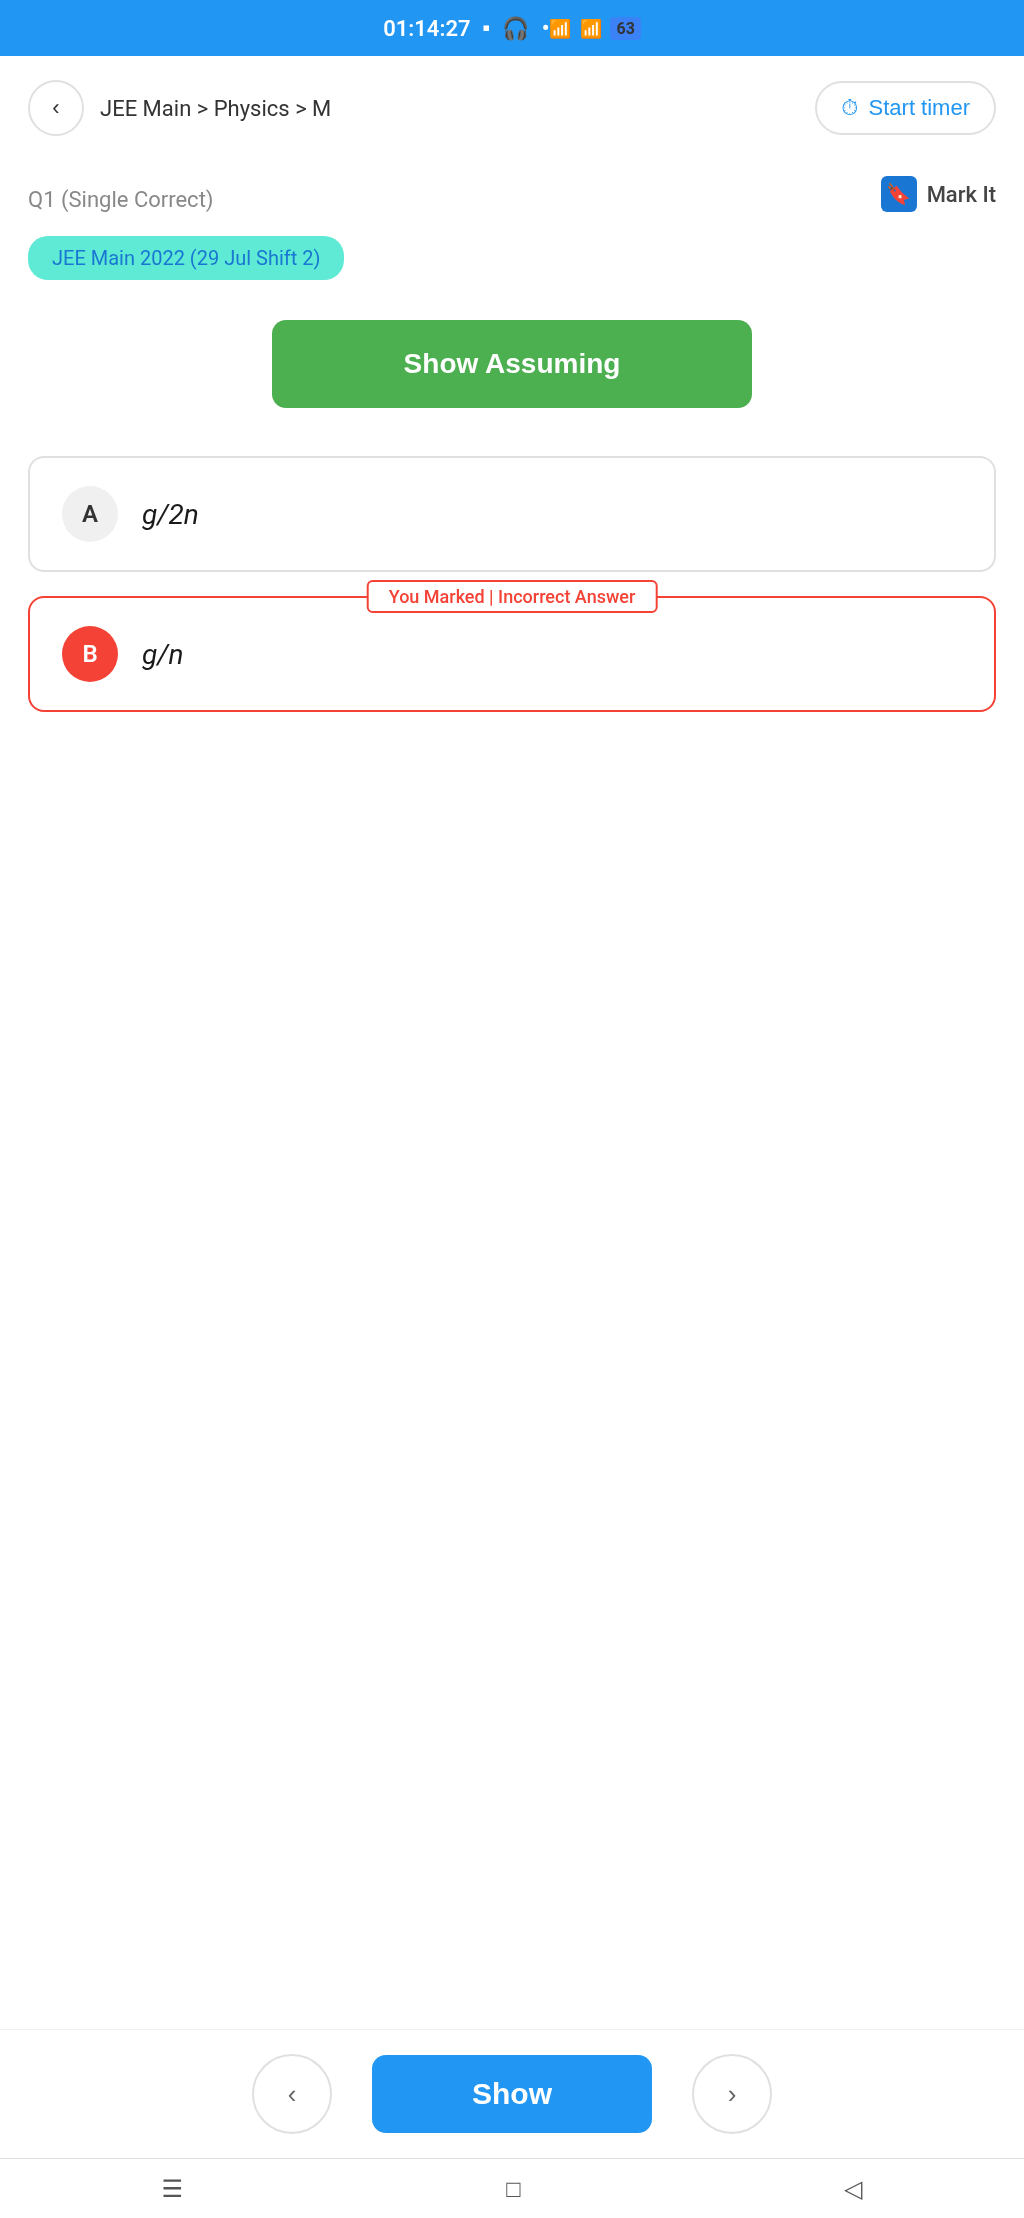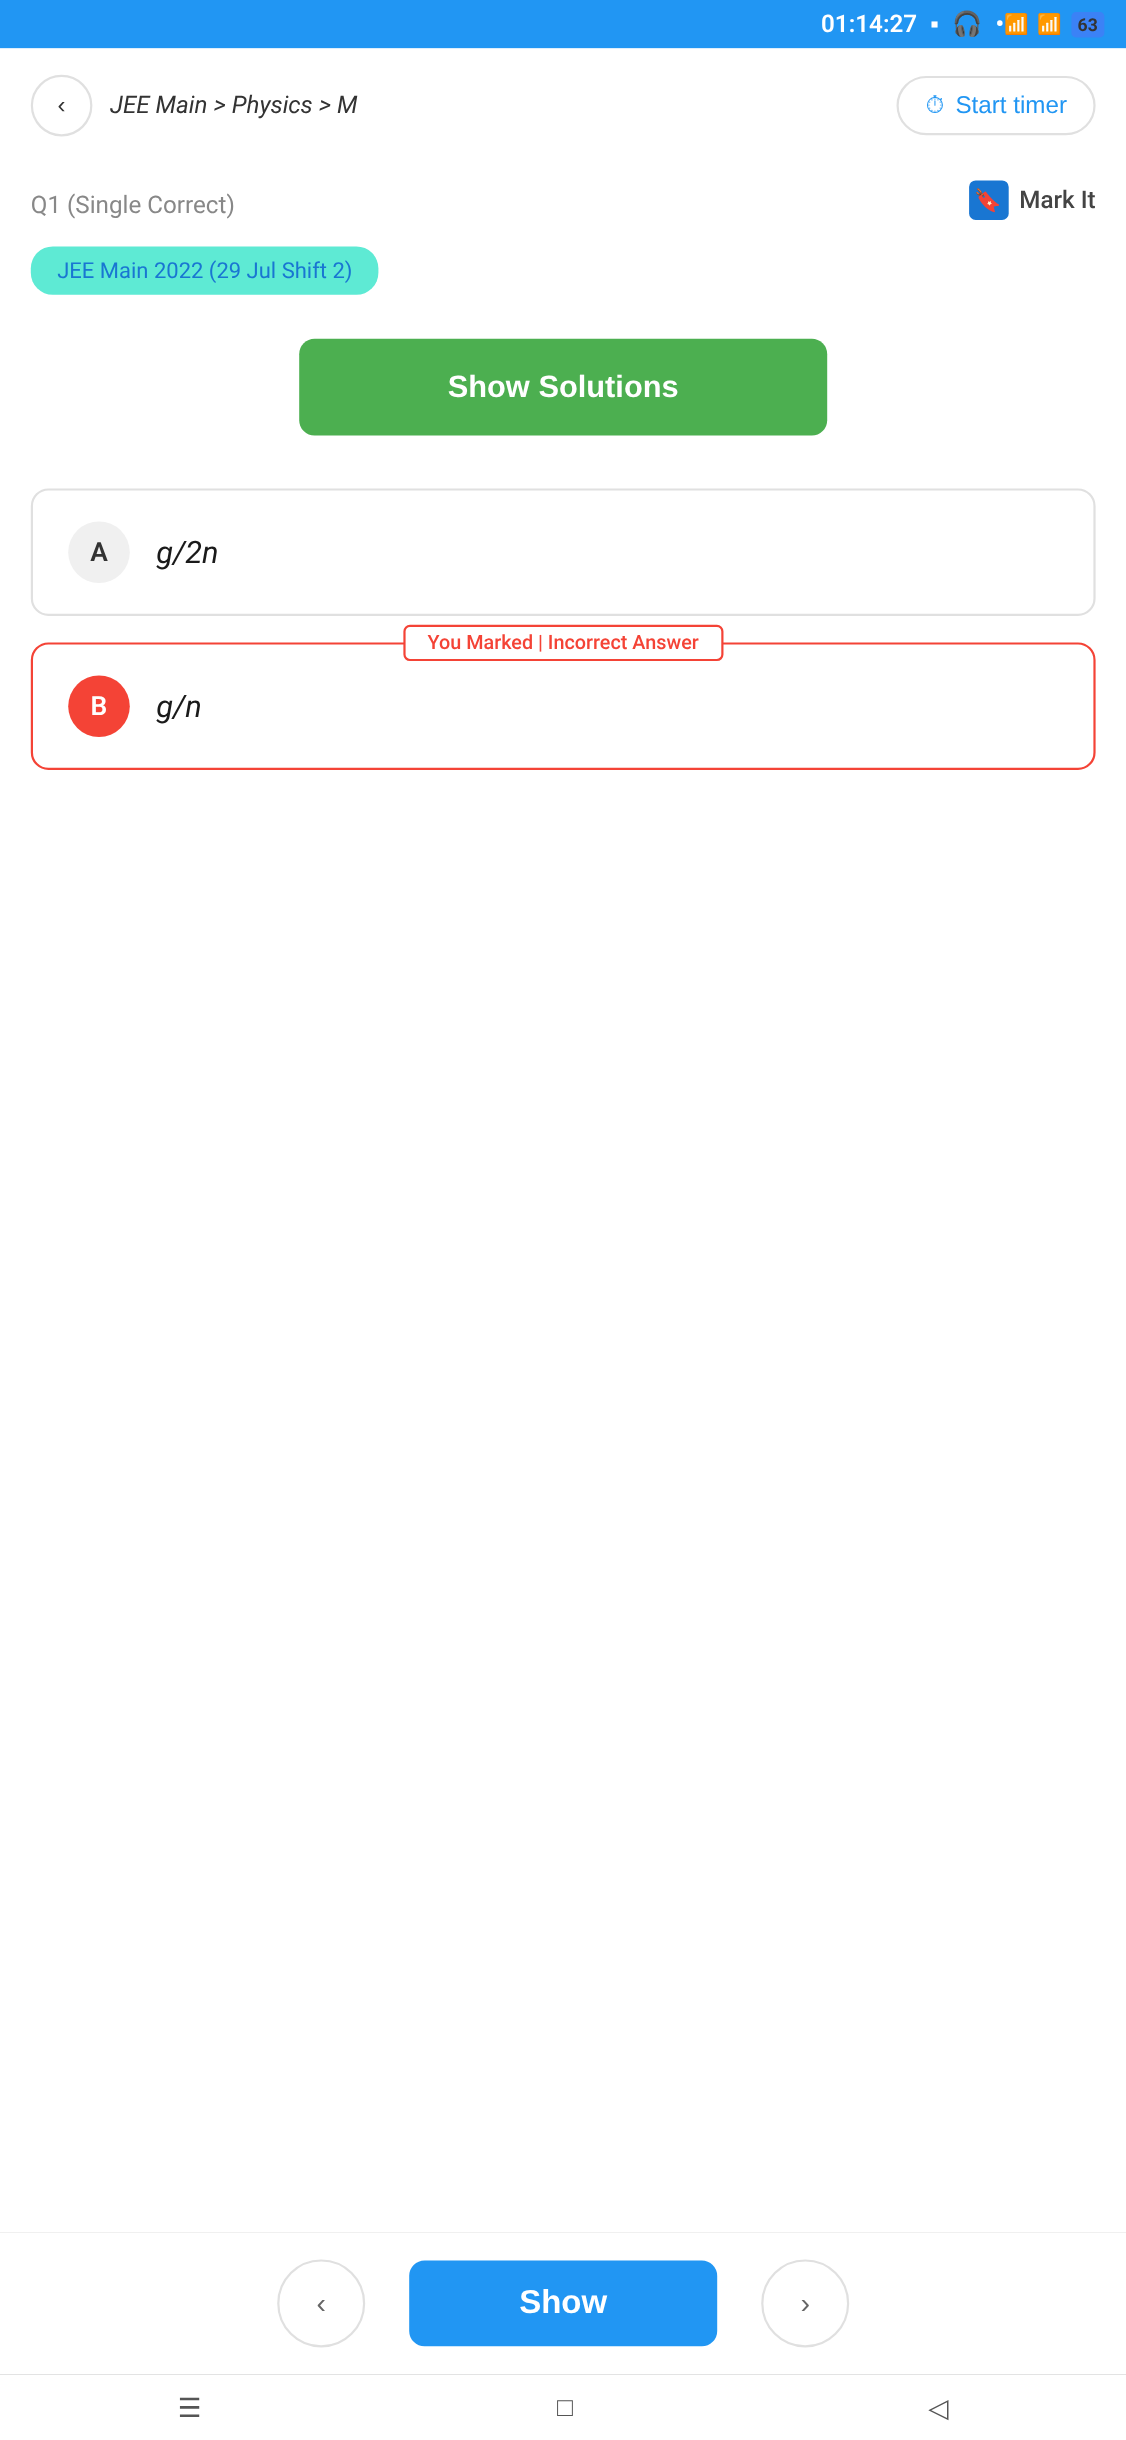--- a/index.html
+++ b/index.html
@@ -14,24 +14,24 @@
       background: #ffffff;
       width: 1024px;
       min-height: 2218px;
       overflow-x: hidden;
     }
 
     
     .status-bar {
       background: #2196F3;
       color: white;
-      height: 44px;
-      display: flex;
-      align-items: center;
-      justify-content: flex-end;
+      height: 56px;
+      display: flex;
+      align-items: center;
+      justify-content: center;
       padding: 0 20px;
       font-size: 22px;
       font-weight: 600;
     }
 
     .status-left {
       display: flex;
       align-items: center;
       gap: 12px;
     }
@@ -74,21 +74,20 @@
       color: #333;
       background: white;
       flex-shrink: 0;
     }
 
     .nav-title {
       flex: 1;
       font-size: 22px;
       color: #333;
       font-weight: 400;
-      font-style: italic;
     }
 
     .start-timer-btn {
       border: 2px solid #e0e0e0;
       border-radius: 30px;
       padding: 12px 24px;
       display: flex;
       align-items: center;
       gap: 10px;
       cursor: pointer;
@@ -341,21 +340,21 @@
       <span>Mark It</span>
     </div>
   </div>
 
   
 
   
   <div class="question-tag">JEE Main 2022 (29 Jul Shift 2)</div>
 
   
-  <button class="show-solutions-btn">Show Solutions</button>
+  <button class="show-solutions-btn">Show Assuming</button>
 
   
   <div class="option-card">
     <div class="option-label">A</div>
     <span class="option-text"><i>g</i>/2<i>n</i></span>
   </div>
 
   
   <div class="option-card incorrect">
     <span class="incorrect-badge">You Marked | Incorrect Answer</span>

